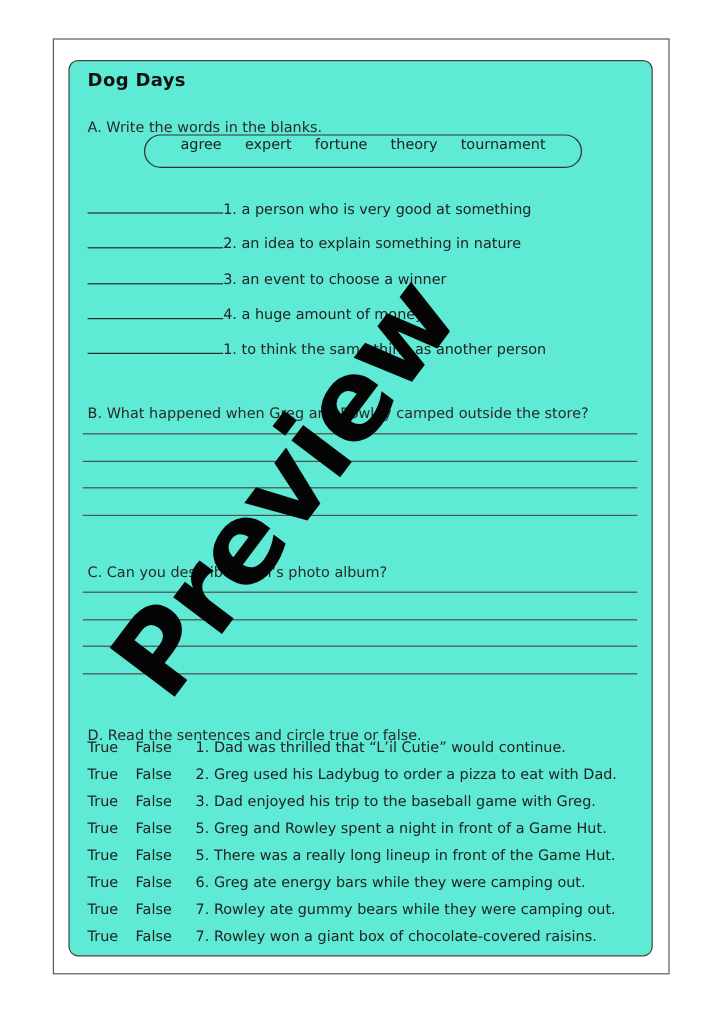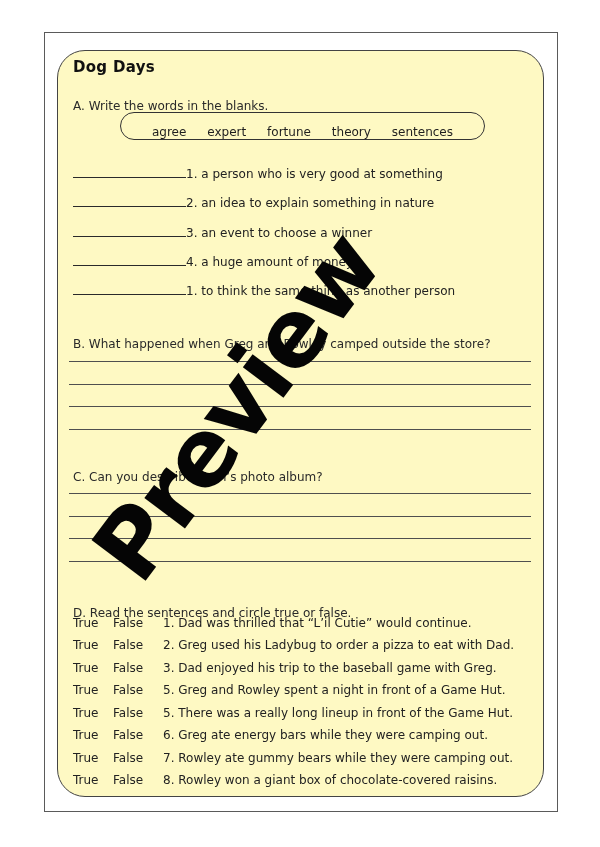--- a/index.html
+++ b/index.html
@@ -15,36 +15,36 @@
   .page {
     position:absolute; left:44px; top:32px;
     width:514px; height:780px;
     background:#fff;
     border:1px solid #5a5a5a;
   }
   .panel {
     position:absolute; left:12px; top:17px;
     width:487px; height:747px;
     border:1px solid #444;
-    border-radius:28px;
-    background:#fef9c3;
+    border-radius:8px;
+    background:#5eead4;
   }
   .hdr {
     position:absolute; top:7px; left:15px; right:12px;
     display:flex; justify-content:space-between;
     font-size:15px; font-weight:bold; color:#111;
     letter-spacing:0.3px;
   }
   .txt12 { font-size:12px; color:#2a2a2a;margin-top:12px; }
   .a-label { position:absolute; top:36px; left:15px; }
   .word-box {
     position:absolute; top:61px; left:62px;
     width:365px; height:28px;
     border:1px solid #333; border-radius:14px;
-    display:flex; align-items:flex-end; justify-content:space-evenly;
+    display:flex; align-items:flex-start; justify-content:space-evenly;
     padding:0 10px;
     font-size:12px; color:#1e1e1e;
   }
   .a-items { position:absolute; top:114px; left:15px; right:10px; }
   .a-row { height:29.3px; white-space:nowrap; font-size:12px; }
   .blank {
     display:inline-block; width:113px; height:13px;
     border-bottom:1px solid #2a2a2a;
     vertical-align:baseline;
   }
@@ -80,21 +80,21 @@
       <span>Dog Days</span>
     </div>
 
     <div class="a-label txt12">A. Write the words in the blanks.</div>
 
     <div class="word-box">
       <span>agree</span>
       <span>expert</span>
       <span>fortune</span>
       <span>theory</span>
-      <span>sentences</span>
+      <span>tournament</span>
     </div>
 
     <div class="a-items">
       <div class="a-row"><span class="blank"></span><span>1. a person who is very good at something</span></div>
       <div class="a-row"><span class="blank"></span><span>2. an idea to explain something in nature</span></div>
       <div class="a-row"><span class="blank"></span><span>3. an event to choose a winner</span></div>
       <div class="a-row"><span class="blank"></span><span>4. a huge amount of money</span></div>
       <div class="a-row"><span class="blank"></span><span>1. to think the same thing as another person</span></div>
     </div>
 
@@ -147,20 +147,20 @@
         <span>6. Greg ate energy bars while they were camping out.</span>
       </div>
       <div class="d-row">
         <span>True</span>
         <span>False</span>
         <span>7. Rowley ate gummy bears while they were camping out.</span>
       </div>
       <div class="d-row">
         <span>True</span>
         <span>False</span>
-        <span>8. Rowley won a giant box of chocolate-covered raisins.</span>
+        <span>7. Rowley won a giant box of chocolate-covered raisins.</span>
       </div>
     </div>
 
   </div>
 </div>
 
 <div class="watermark">Preview</div>
 
 </body></html>

